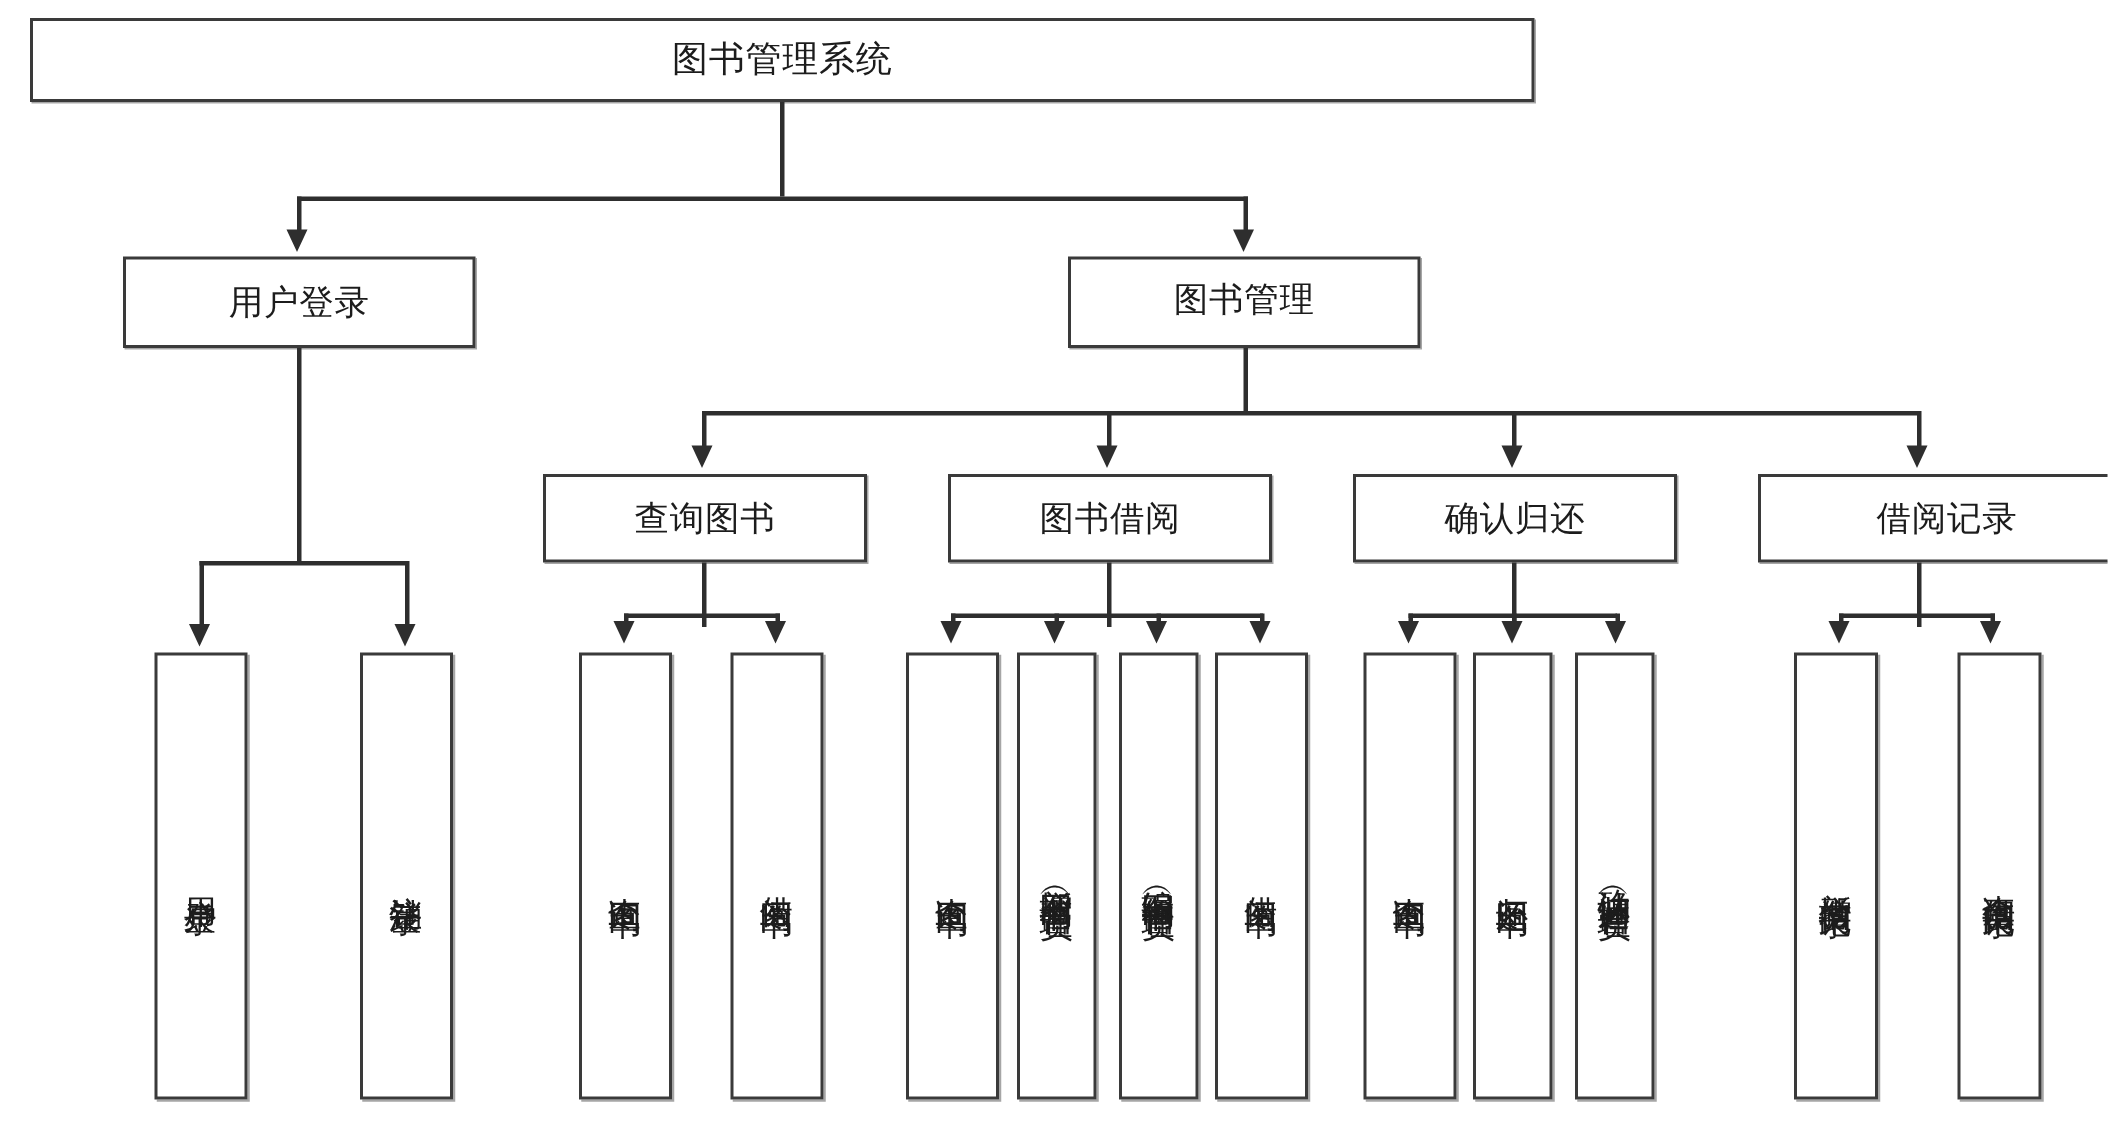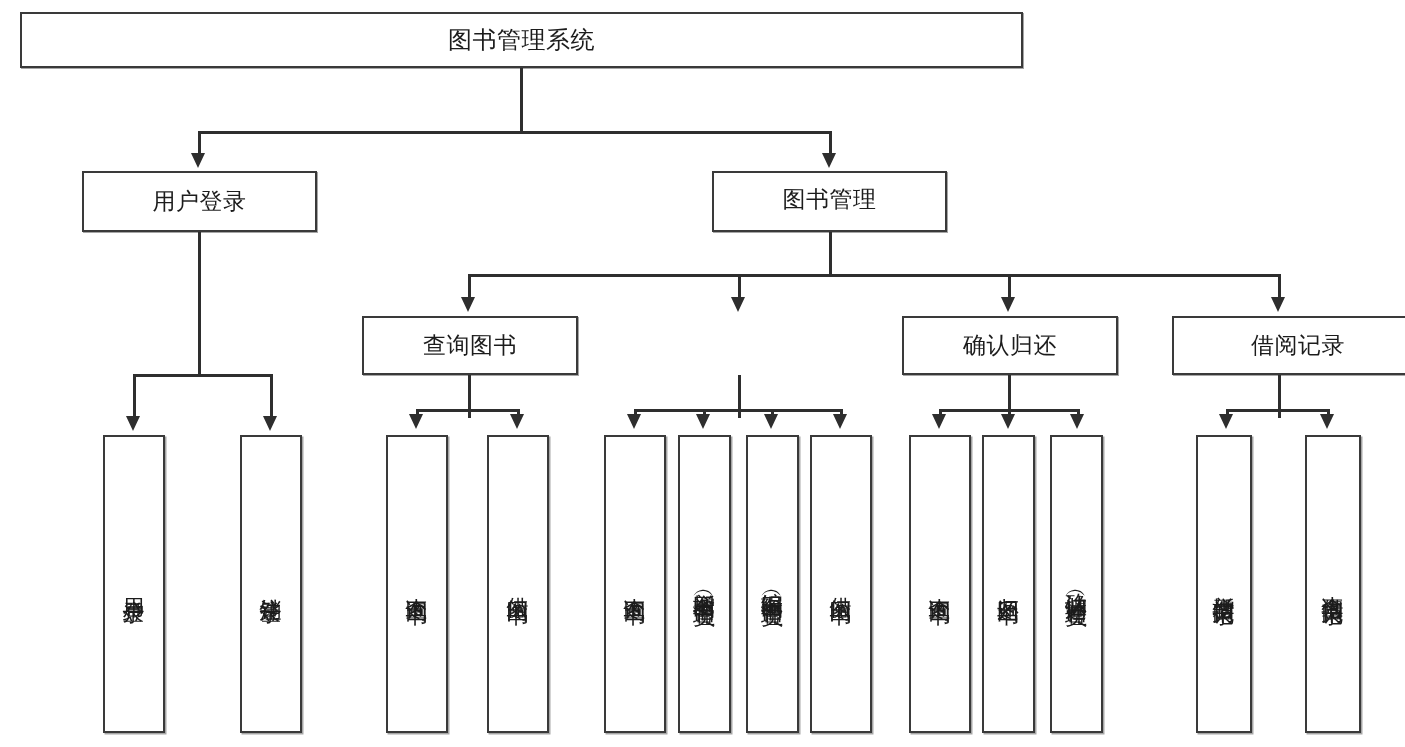--- a/index.html
+++ b/index.html
@@ -122,20 +122,23 @@
   <div class="ln v" style="left:738px;top:274px;height:25px;"></div>
   <div class="arrow" style="left:731px;top:297px;"></div>
   <div class="ln v" style="left:1008px;top:274px;height:25px;"></div>
   <div class="arrow" style="left:1001px;top:297px;"></div>
   <div class="ln v" style="left:1278px;top:274px;height:25px;"></div>
   <div class="arrow" style="left:1271px;top:297px;"></div>
 
   <div class="node lvl3" id="n-newbook">
     <span class="lbl">查询图书</span>
   </div>
+  <div class="node lvl3" id="n-borrow">
+    <span class="lbl">图书借阅</span>
+  </div>
   <div class="node lvl3" id="n-current">
     <span class="lbl">确认归还</span>
   </div>
   <div class="node lvl3" id="n-record">
     <span class="lbl">借阅记录</span>
   </div>
 
   <div class="ln v" style="left:468px;top:375px;height:43px;"></div>
   <div class="ln h" style="left:416px;top:409px;width:104px;"></div>
   <div class="ln v" style="left:416px;top:409px;height:9px;"></div>

